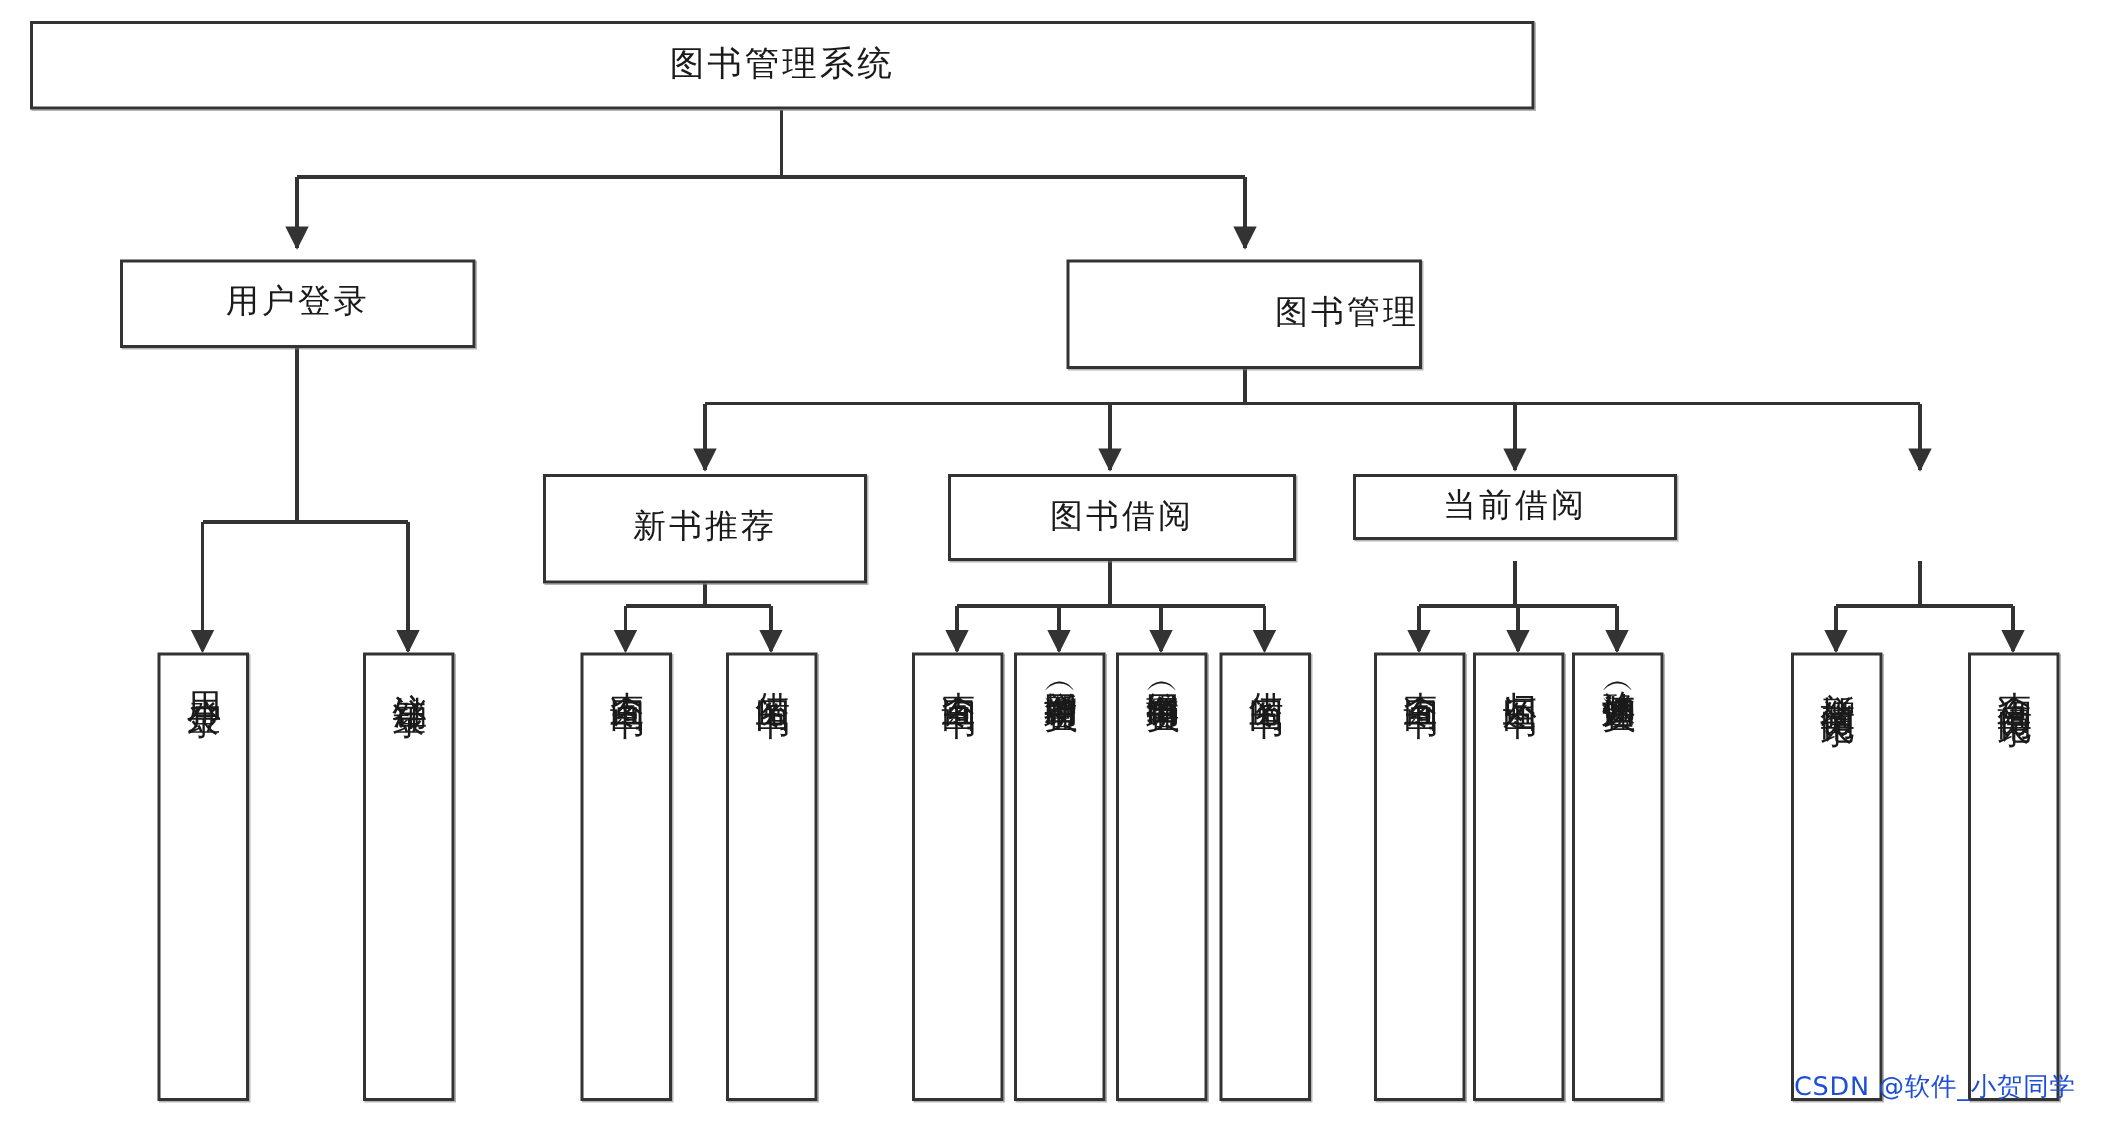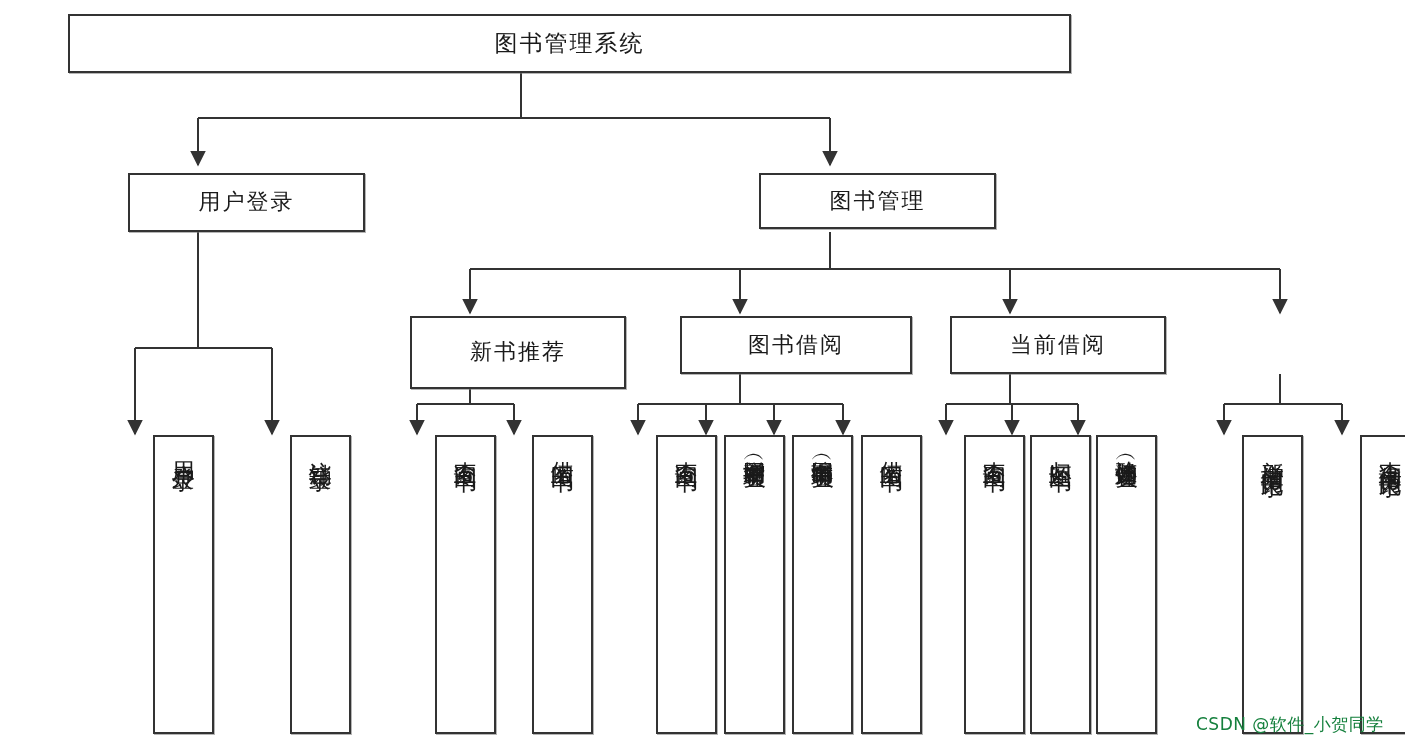--- a/index.html
+++ b/index.html
@@ -30,21 +30,20 @@
     position: absolute;
     box-sizing: border-box;
     background: #ffffff;
     border: 2px solid #333333;
     box-shadow: 1px 1px 0 0 rgba(120,120,120,0.55);
     display: flex;
     align-items: center;
     justify-content: center;
     color: #1a1a1a;
     z-index: 2;
-    margin-left: 48px;
   }
   .node .label {
     display: block;
     text-align: center;
     line-height: 1.12;
     letter-spacing: 1px;
   }
   
   .node.horiz .label {
     font-size: 22px;
@@ -68,21 +67,21 @@
   }
   .node.vert.tall .label {
     font-size: 22px;
     letter-spacing: 1px;
   }
   .watermark {
     position: absolute;
     left: 1196px;
     top: 713px;
     font-size: 17px;
-    color: #15803d;
+    color: #1d4ed8;
     white-space: nowrap;
     z-index: 5;
     letter-spacing: 0.5px;
   }
 </style>
 </head>
 <body>
 
 <div id="canvas">
 
@@ -136,31 +135,31 @@
     </g>
   </svg>
 
   <div class="node horiz root" style="left:20px; top:14px; width:1003px; height:59px;">
     <span class="label">图书管理系统</span>
   </div>
 
   <div class="node horiz" style="left:80px; top:173px; width:237px; height:59px;">
     <span class="label">用户登录</span>
   </div>
-  <div class="node horiz" style="left:711px; top:173px; width:237px; height:56px;">
+  <div class="node horiz" style="left:711px; top:173px; width:237px; height:73px;justify-content:flex-end;">
     <span class="label">图书管理</span>
   </div>
 
   <div class="node horiz" style="left:362px; top:316px; width:216px; height:73px;">
     <span class="label">新书推荐</span>
   </div>
   <div class="node horiz" style="left:632px; top:316px; width:232px; height:58px;">
     <span class="label">图书借阅</span>
   </div>
-  <div class="node horiz" style="left:902px; top:316px; width:216px; height:58px;">
+  <div class="node horiz" style="left:902px; top:316px; width:216px; height:44px;">
     <span class="label">当前借阅</span>
   </div>
 
   <div class="node vert" style="left:105px; top:435px; width:61px; height:299px;">
     <span class="label">用户登录</span>
   </div>
   <div class="node vert" style="left:242px; top:435px; width:61px; height:299px;">
     <span class="label">注销登录</span>
   </div>
 

